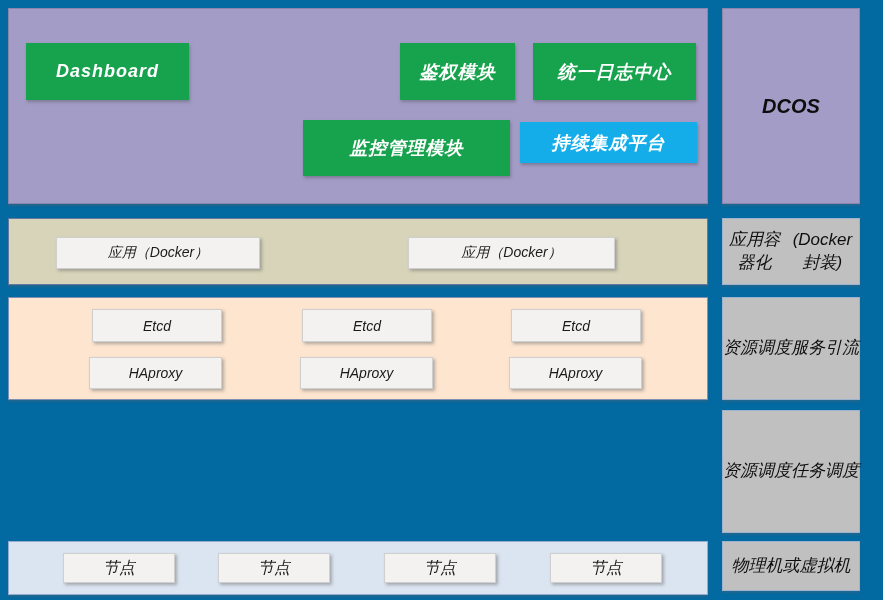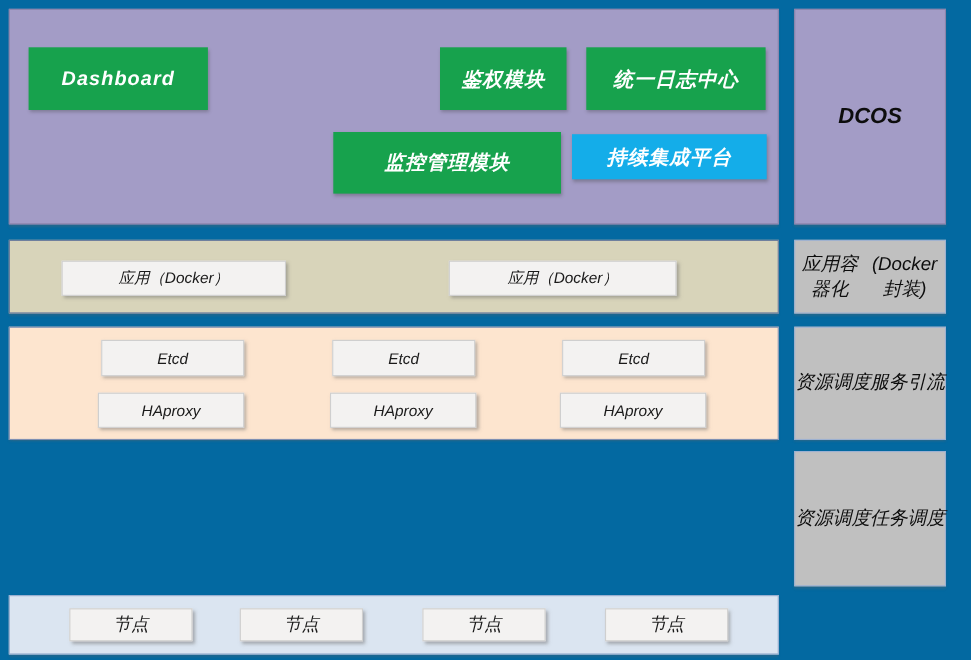--- a/index.html
+++ b/index.html
@@ -77,14 +77,17 @@
     <span>(Docker封装)</span>
   </div>
   <div class="rbox" style="top:297px;height:103px;">
     <span>资源调度</span>
     <span>服务引流</span>
   </div>
   <div class="rbox" style="top:410px;height:123px;">
     <span>资源调度</span>
     <span>任务调度</span>
   </div>
+  <div class="rbox" style="top:541px;height:50px;">
+    <span>物理机或虚拟机</span>
+  </div>
 
 </div>
 
 </body></html>

